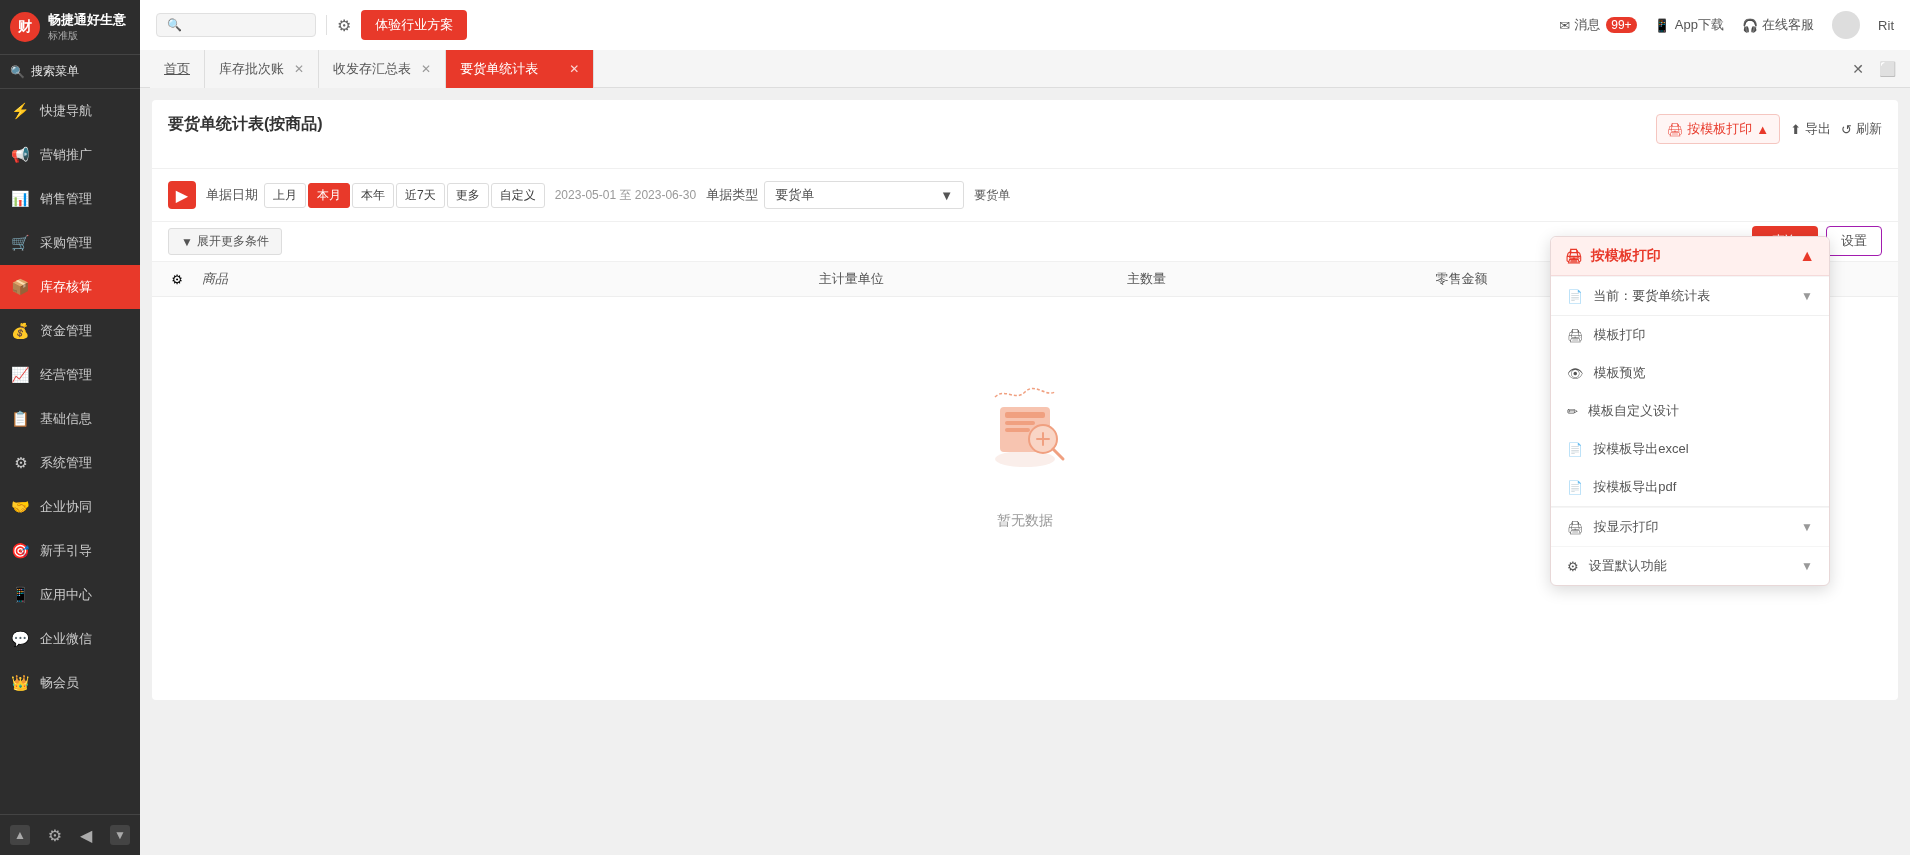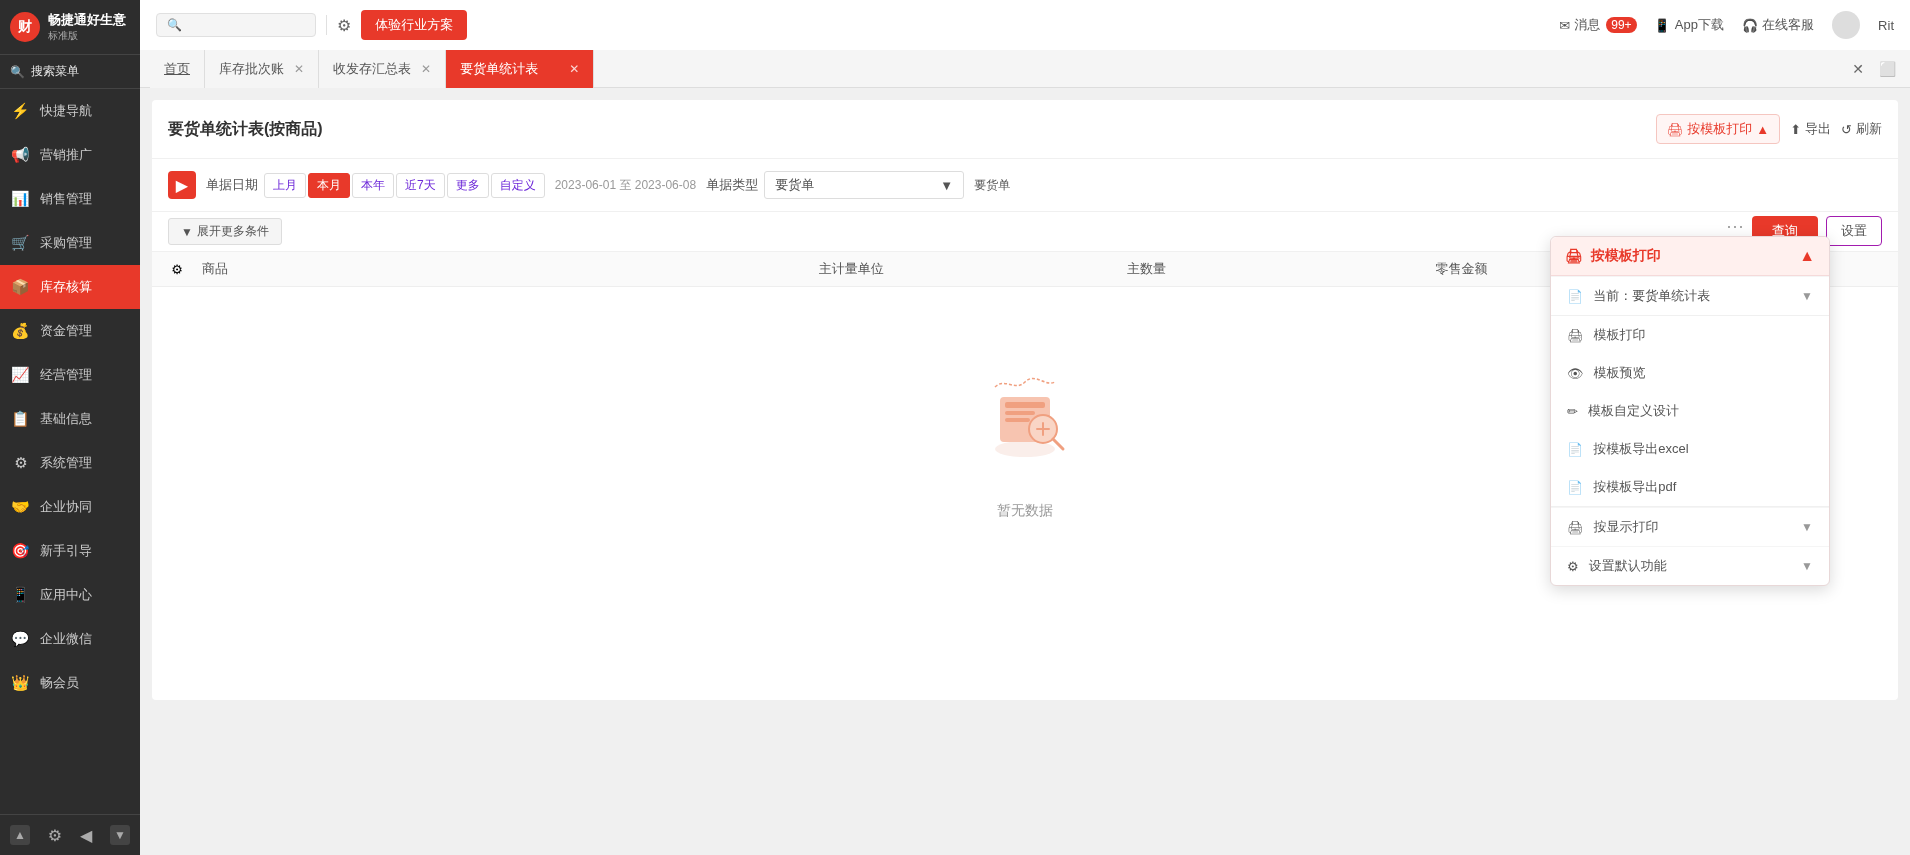--- a/index.html
+++ b/index.html
@@ -237,23 +237,23 @@
       position: relative;
     }
 
     
     .page-card {
       background: #fff;
       border-radius: 4px;
       min-height: 600px;
     }
     .page-header {
-      padding: 14px 16px 14px;
-      display: flex;
-      align-items: center;
+      padding: 14px 16px 24px;
+      display: flex;
+      align-items: flex-start;
       justify-content: space-between;
       border-bottom: 1px solid #f0f0f0;
     }
     .page-title {
       font-size: 16px;
       font-weight: bold;
       color: #333;
     }
     .page-header-actions {
       display: flex;
@@ -329,21 +329,21 @@
       align-items: center;
       gap: 2px;
     }
     .filter-date-btn {
       padding: 3px 8px;
       border: 1px solid #ddd;
       background: #fff;
       border-radius: 3px;
       cursor: pointer;
       font-size: 12px;
-      color: #6d28d9;
+      color: #404040;
     }
     .filter-date-btn.active {
       background: #e8392a;
       color: #fff;
       border-color: #e8392a;
     }
     .filter-date-range {
       font-size: 12px;
       color: #999;
       margin-left: 4px;
@@ -408,21 +408,21 @@
       display: flex;
       align-items: center;
       justify-content: center;
       flex-shrink: 0;
     }
     .col-header {
       font-size: 13px;
       color: #555;
       font-weight: 500;
     }
-    .col-goods { flex: 2; }
+    .col-goods { flex: 2; font-style: italic; }
     .col-unit { flex: 1; }
     .col-qty { flex: 1; }
     .col-amount { flex: 1.5; }
 
     
     .empty-state {
       display: flex;
       flex-direction: column;
       align-items: center;
       justify-content: center;
@@ -660,21 +660,21 @@
         <div class="filter-group">
           <span class="filter-label">单据日期</span>
           <div class="filter-date-btns">
             <button class="filter-date-btn">上月</button>
             <button class="filter-date-btn active">本月</button>
             <button class="filter-date-btn">本年</button>
             <button class="filter-date-btn">近7天</button>
             <button class="filter-date-btn">更多</button>
             <button class="filter-date-btn">自定义</button>
           </div>
-          <span class="filter-date-range">2023-06-01 至 2023-06-08</span>
+          <span class="filter-date-range">2023-05-01 至 2023-06-30</span>
         </div>
         <div class="filter-group">
           <span class="filter-label">单据类型</span>
           <div class="filter-select">
             <span>要货单</span>
             <span>▼</span>
           </div>
         </div>
         <div style="display:flex;align-items:center;gap:4px;flex-wrap:nowrap;">
           <span style="font-size:12px;color:#555;">要货单</span>

